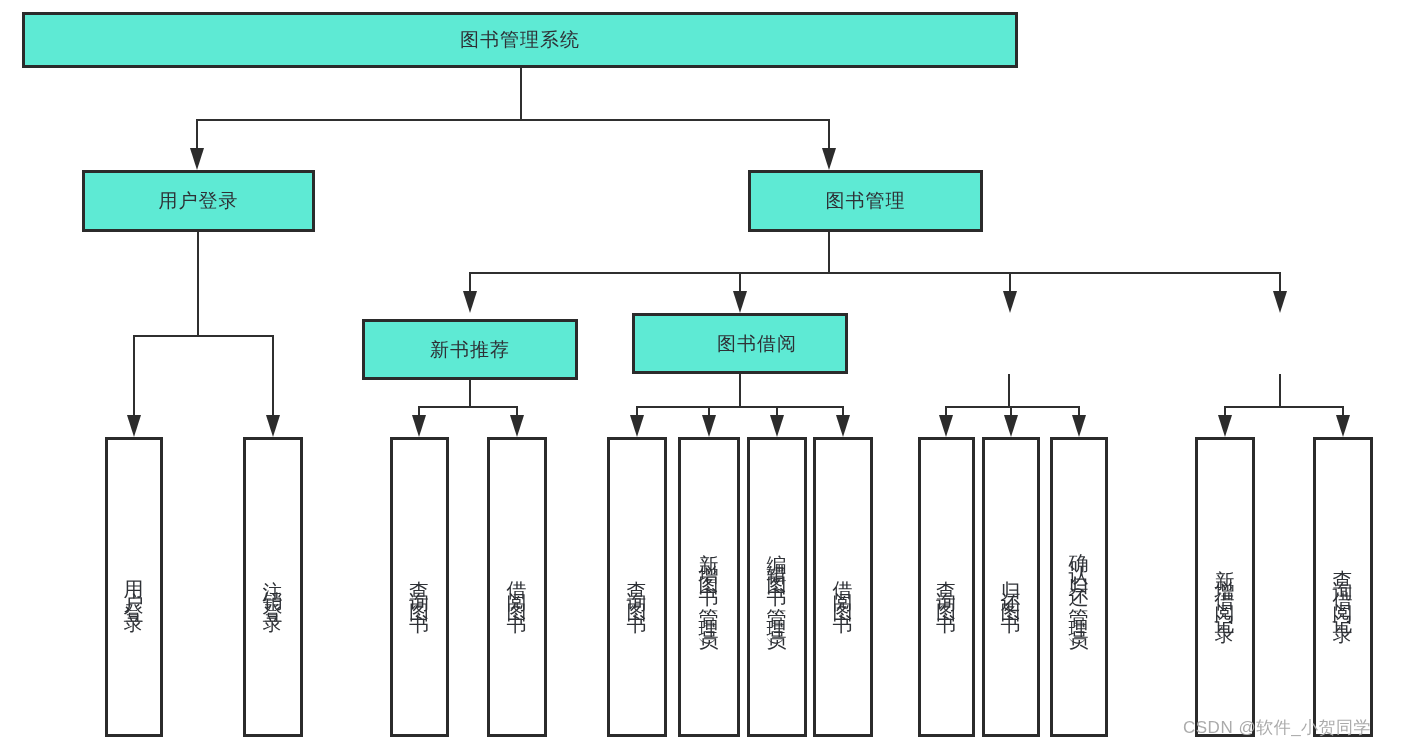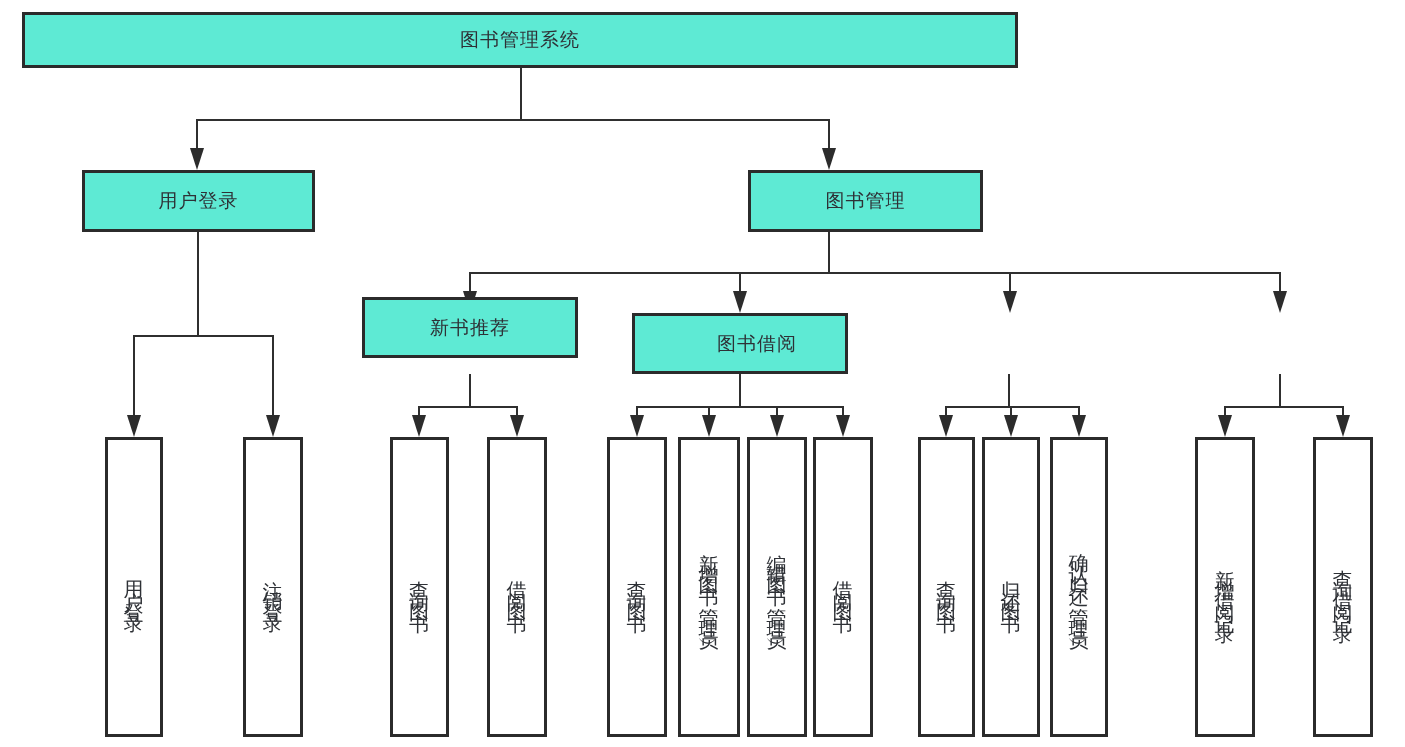--- a/index.html
+++ b/index.html
@@ -113,21 +113,21 @@
   <div class="hline" style="left:469px; top:272px; width:812px;"></div>
   <div class="vline" style="left:469px; top:272px; height:21px;"></div>
   <div class="arrow" style="left:463px; top:291px;"></div>
   <div class="vline" style="left:739px; top:272px; height:21px;"></div>
   <div class="arrow" style="left:733px; top:291px;"></div>
   <div class="vline" style="left:1009px; top:272px; height:21px;"></div>
   <div class="arrow" style="left:1003px; top:291px;"></div>
   <div class="vline" style="left:1279px; top:272px; height:21px;"></div>
   <div class="arrow" style="left:1273px; top:291px;"></div>
 
-  <div class="node" style="left:362px; top:297px; width:216px; height:61px;">
+  <div class="node" style="left:362px; top:319px; width:216px; height:61px;">
     <span>新书推荐</span>
   </div>
   <div class="node" style="left:632px; top:313px; width:216px; height:61px;padding-left:34px;">
     <span>图书借阅</span>
   </div>
 
   <div class="vline" style="left:469px; top:374px; height:34px;"></div>
   <div class="vline" style="left:739px; top:374px; height:34px;"></div>
   <div class="vline" style="left:1008px; top:374px; height:34px;"></div>
   <div class="vline" style="left:1279px; top:374px; height:34px;"></div>
@@ -199,14 +199,15 @@
     <span>确认归还（管理员）</span>
   </div>
 
   <div class="leaf" style="left:1195px; top:437px; width:60px; height:300px;">
     <span>新增借阅记录</span>
   </div>
   <div class="leaf" style="left:1313px; top:437px; width:60px; height:300px;">
     <span>查询借阅记录</span>
   </div>
 
+  <div class="watermark">CSDN @软件_小贺同学</div>
 
 </div>
 
 </body></html>

